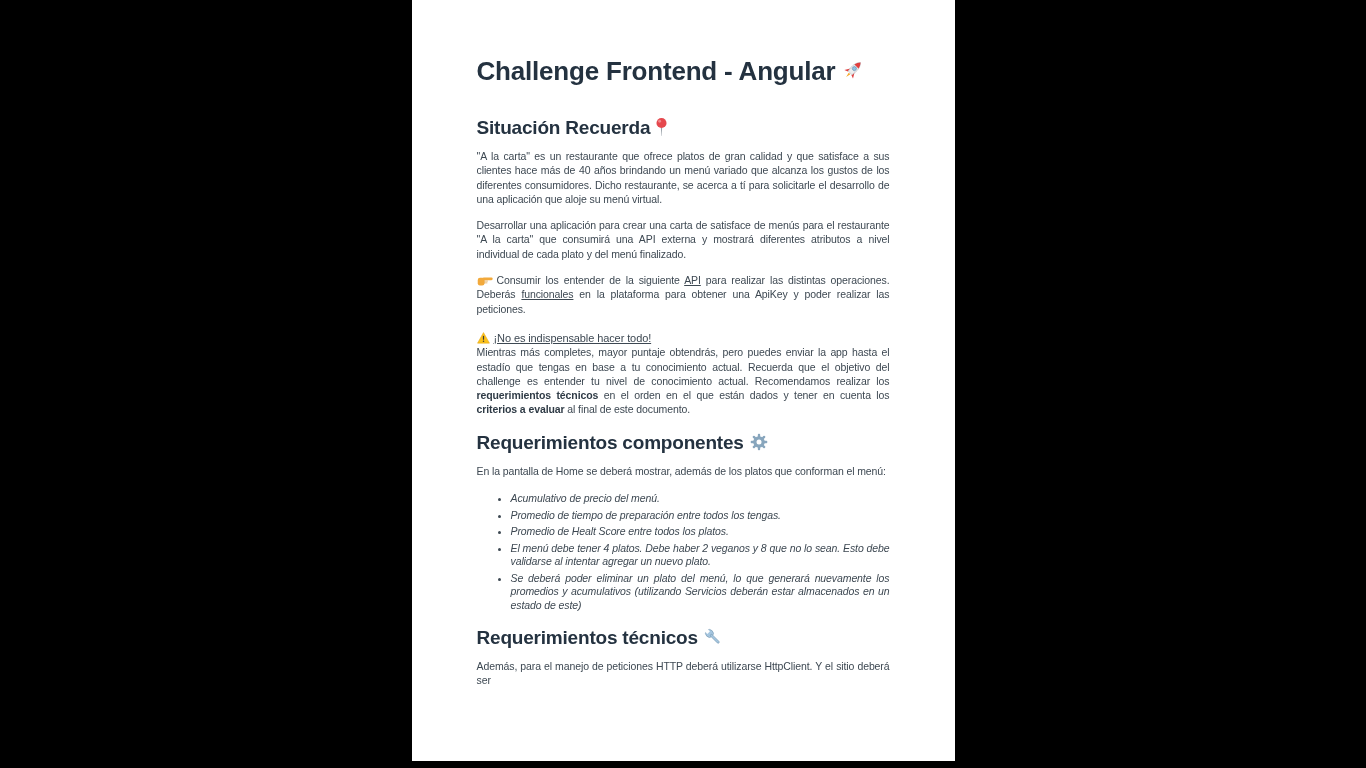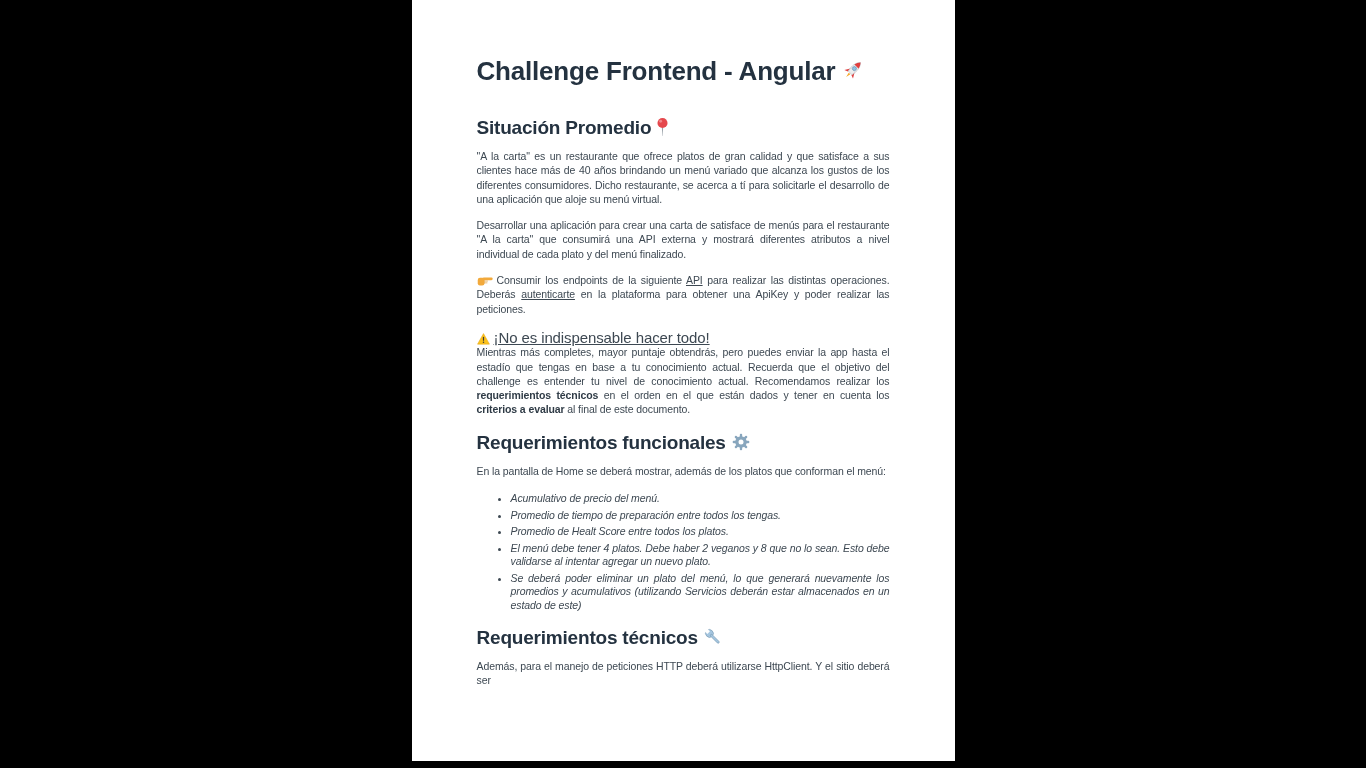--- a/index.html
+++ b/index.html
@@ -45,21 +45,21 @@
   }
   .doc-link {
     color: #3d4852;
     text-decoration: underline;
     cursor: pointer;
   }
   b.bold-run { color: #2f3b46; }
   .warning-block { margin-top: 15px; margin-bottom: 0; }
   .warning-title {
     margin: 0;
-    font-size: 15px; line-height: 14.3px;
+    font-size: 11px; line-height: 14.3px;
     letter-spacing: -0.1px;
     color: #3d4852;
   }
   .warning-title .underlined { text-decoration: underline; }
   .warning-block p.body-text { margin-bottom: 12px; }
   ul.req-list {
     margin: 14px 0 12px 0;
     padding: 0 0 0 34px;
   }
   ul.req-list li {
@@ -86,53 +86,53 @@
           <path d="M14.6 22 L17.4 22 L16 28 Z" fill="#f6a623"></path>
           <path d="M13 16 L8.5 23.5 L13 21.8 Z" fill="#e03e3e"></path>
           <path d="M19 16 L23.5 23.5 L19 21.8 Z" fill="#e03e3e"></path>
           <path d="M16 3 C20 7 21 13 19.2 21 L12.8 21 C11 13 12 7 16 3 Z" fill="#ededed" stroke="#b8bfc6" stroke-width="0.8"></path>
           <path d="M16 3 C18 5 19.1 7.4 19.5 10 L12.5 10 C12.9 7.4 14 5 16 3 Z" fill="#e03e3e"></path>
           <circle cx="16" cy="13.6" r="2.5" fill="#8fc1e3" stroke="#5a87a8" stroke-width="0.7"></circle>
         </g>
       </svg>
     </span></h1>
 
-    <h2 class="section-heading"><span>Situación Promedio</span><span class="emoji">
+    <h2 class="section-heading"><span>Situación Recuerda</span><span class="emoji">
       <svg width="13" height="20" viewBox="0 0 16 24">
         <path d="M7.2 12.5 L8.8 12.5 L8.2 23 L7.8 23 Z" fill="#9aa2a9"></path>
         <circle cx="8" cy="7" r="6.2" fill="#e5484d"></circle>
         <circle cx="5.7" cy="4.9" r="1.8" fill="#f1888c"></circle>
       </svg>
     </span></h2>
 
     <p class="body-text">"A la carta" es un restaurante que ofrece platos de gran calidad y que satisface a sus clientes hace más de 40 años brindando un menú variado que alcanza los gustos de los diferentes consumidores. Dicho restaurante, se acerca a tí para solicitarle el desarrollo de una aplicación que aloje su menú virtual.</p>
 
 
     <p class="body-text">Desarrollar una aplicación para crear una carta de satisface de menús para el restaurante "A la carta" que consumirá una API externa y mostrará diferentes atributos a nivel individual de cada plato y del menú finalizado.</p>
 
     <p class="body-text"><span class="emoji emoji-inline">
       <svg width="16" height="10" viewBox="0 0 26 16">
         <rect x="9" y="2.4" width="16.5" height="4.2" rx="2.1" fill="#f2a93b"></rect>
         <rect x="1.2" y="2.6" width="11" height="12.8" rx="3.6" fill="#f2a93b"></rect>
         <path d="M12 8.2 H17 M12 11 H16.2" stroke="#d98f23" stroke-width="1" stroke-linecap="round"></path>
       </svg>
-    </span><span>Consumir los endpoints de la siguiente </span><span class="doc-link">API</span><span> para realizar las distintas operaciones. Deberás </span><span class="doc-link">autenticarte</span><span> en la plataforma para obtener una ApiKey y poder realizar las peticiones.</span></p>
+    </span><span>Consumir los entender de la siguiente </span><span class="doc-link">API</span><span> para realizar las distintas operaciones. Deberás </span><span class="doc-link">funcionales</span><span> en la plataforma para obtener una ApiKey y poder realizar las peticiones.</span></p>
 
     <div class="warning-block">
       <p class="warning-title"><span class="emoji emoji-inline">
         <svg width="13" height="12" viewBox="0 0 24 22">
           <path d="M12 1 L23 20.5 L1 20.5 Z" fill="#fcc21b" stroke="#e6a817" stroke-width="1" stroke-linejoin="round"></path>
           <rect x="10.9" y="7" width="2.2" height="7.2" rx="1.1" fill="#3a3a3a"></rect>
           <circle cx="12" cy="17" r="1.4" fill="#3a3a3a"></circle>
         </svg>
       </span><span class="underlined">¡No es indispensable hacer todo!</span></p>
       <p class="body-text"><span>Mientras más completes, mayor puntaje obtendrás, pero puedes enviar la app hasta el estadío que tengas en base a tu conocimiento actual. Recuerda que el objetivo del challenge es entender tu nivel de conocimiento actual. Recomendamos realizar los </span><b class="bold-run">requerimientos técnicos</b><span> en el orden en el que están dados y tener en cuenta los </span><b class="bold-run">criterios a evaluar</b><span> al final de este documento.</span></p>
     </div>
 
-    <h2 class="section-heading"><span>Requerimientos funcionales</span><span class="emoji">
+    <h2 class="section-heading"><span>Requerimientos componentes</span><span class="emoji">
       <svg width="20" height="20" viewBox="0 0 24 24">
         <g fill="#88a6bd">
           <rect x="10.6" y="2" width="2.8" height="20" rx="1.2"></rect>
           <rect x="10.6" y="2" width="2.8" height="20" rx="1.2" transform="rotate(45 12 12)"></rect>
           <rect x="10.6" y="2" width="2.8" height="20" rx="1.2" transform="rotate(90 12 12)"></rect>
           <rect x="10.6" y="2" width="2.8" height="20" rx="1.2" transform="rotate(135 12 12)"></rect>
           <circle cx="12" cy="12" r="7"></circle>
         </g>
         <circle cx="12" cy="12" r="3" fill="#ffffff"></circle>
       </svg>

